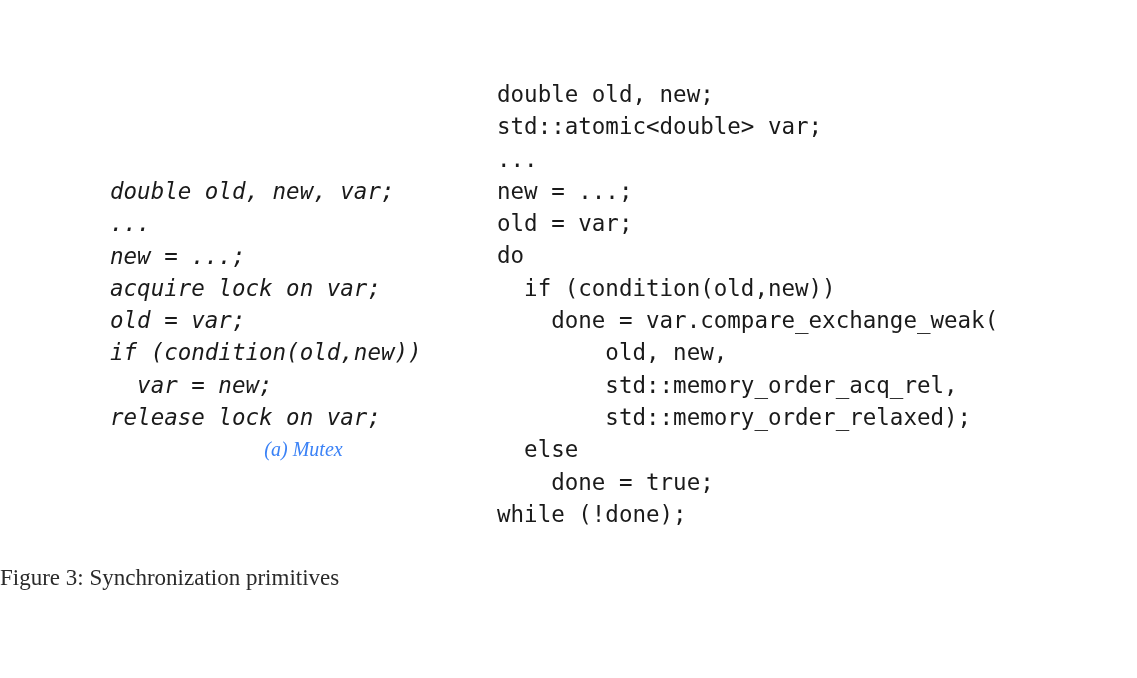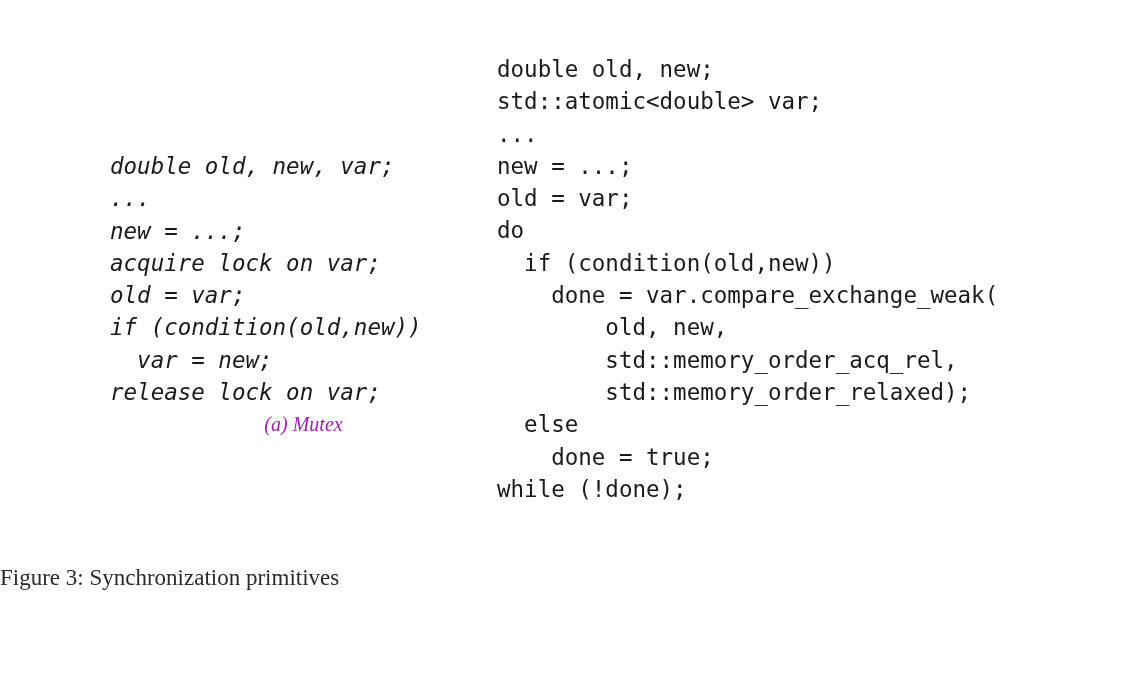--- a/index.html
+++ b/index.html
@@ -9,34 +9,35 @@
     width: 1137px;
     height: 678px;
     background: #ffffff;
     overflow: hidden;
     font-family: "Liberation Serif", serif;
     color: #1a1a1a;
   }
   .subfigure {
     position: absolute;
     display: block;
+    margin-top: 25px;
   }
   .subfigure pre {
     font-family: "DejaVu Sans Mono", monospace;
     font-size: 22.5px;
     line-height: 32.3px;
     color: #1a1a1a;
     white-space: pre;
   }
   .subfigure figcaption {
     font-family: "Liberation Serif", serif;
     font-size: 20px;
     line-height: 32.3px;
     text-align: center;
-    color: #a21caf;
+    color: #3b82f6;
   }
   .subfigure-a { left: 110px; top: 150px; width: 387px; font-style: italic; }
   .subfigure-b { left: 497px; top: 53px;  width: 523px; }
   .figure-caption {
     position: absolute;
     left: 0;
     right: 0;
     top: 563px;
     font-family: "Liberation Serif", serif;
     font-size: 23px;

